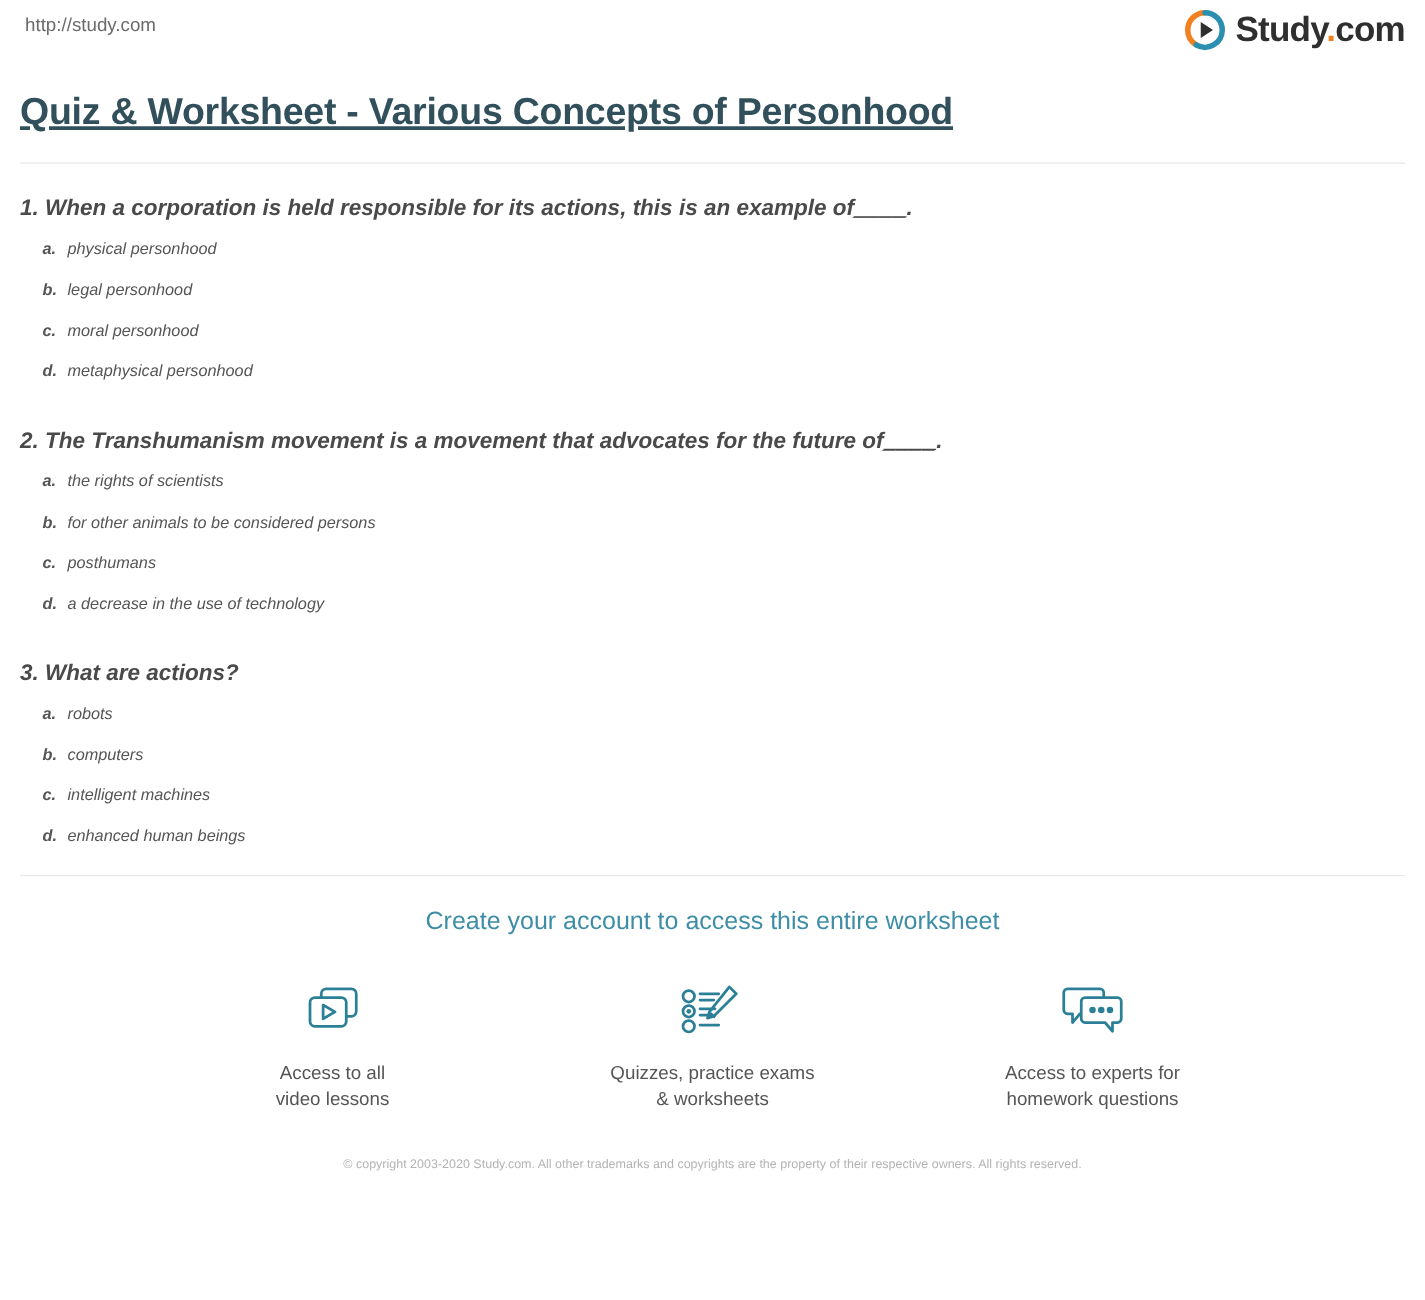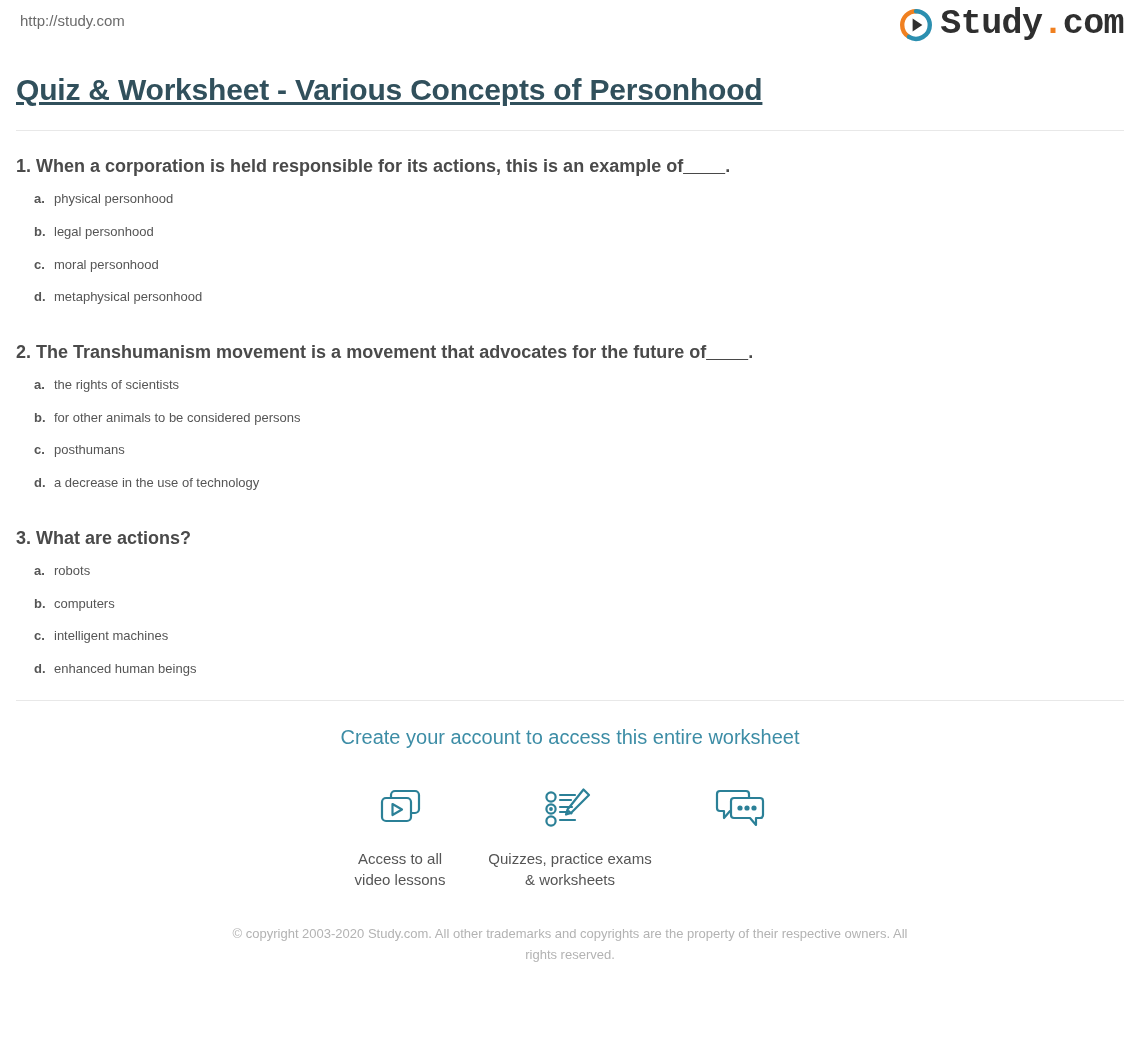--- a/index.html
+++ b/index.html
@@ -33,26 +33,26 @@
   .logo {
     position: absolute;
     right: 16px;
     top: 7px;
     display: flex;
     align-items: center;
     gap: 7px;
   }
   .logo-mark { width: 34px; height: 34px; display:block; }
   .logo-word {
-    font-size: 35px;
+    font-size: 28px;
     font-weight: 700;
     letter-spacing: -0.6px;
     color: #2f2f2f;
     line-height: 1;
-    font-family: Liberation Mono, monospace;
+    font-family: Liberation Sans, sans-serif;
   }
   .logo-word .dot { color: #f08020; }
   .logo-word .com { color: #2f2f2f; }
 
   
   .page-title {
     margin: 14px 0 0 16px;
     font-size: 30px;
     font-weight: 700;
     color: #31505c;
@@ -64,21 +64,21 @@
     height: 1px;
     background: #e8e8e8;
     margin: 22px 16px 0 16px;
   }
 
   
   .questions {
     margin: 0 16px;
     padding-top: 24px;
   }
-  .question-block { margin-bottom: 24px; }
+  .question-block { margin-bottom: 24px; font-style: italic; }
   .question-block:last-child { margin-bottom: 0; }
   .question-text {
     font-size: 18px;
     font-weight: 700;
     color: #4a4a4a;
     line-height: 1.3;
     margin-bottom: 13px;
   }
   .question-text .blank {
     text-decoration: underline;
@@ -118,40 +118,41 @@
     line-height: 1.2;
   }
   .cta-sub {
     font-size: 15px;
     color: #555555;
     margin-top: 11px;
   }
   .features {
     display: flex;
     justify-content: center;
+    gap: 134px;
     margin-top: 34px;
   }
   .feature { width: 170px; text-align: center; }
   .feature-icon {
     height: 52px;
     display: flex;
     align-items: center;
     justify-content: center;
   }
   .feature-label {
     margin-top: 14px;
     font-size: 15px;
     color: #555555;
     line-height: 1.35;
   }
   .copyright {
     margin: 34px auto 0 auto;
     width: 700px;
     text-align: center;
-    font-size: 13px;
+    font-size: 10px;
     color: #b3b3b3;
     line-height: 1.6;
   }
 </style>
 </head>
 <body>
 
 <div class="header">
   <div class="url">http://study.com</div>
   <div class="logo">
@@ -294,18 +295,22 @@
     <div class="feature">
       <div class="feature-icon">
         <svg width="56" height="46" viewBox="0 0 56 46">
           <path d="M8 5 H34 A3 3 0 0 1 37 8 V22 A3 3 0 0 1 34 25 H18 L12 32 V25 H8 A3 3 0 0 1 5 22 V8 A3 3 0 0 1 8 5 Z" fill="#ffffff" stroke="#2b8097" stroke-width="2.2" stroke-linejoin="round"></path>
           <path d="M22 12 H48 A3 3 0 0 1 51 15 V29 A3 3 0 0 1 48 32 H44 V39 L38 32 H22 A3 3 0 0 1 19 29 V15 A3 3 0 0 1 22 12 Z" fill="#ffffff" stroke="#2b8097" stroke-width="2.2" stroke-linejoin="round"></path>
           <circle cx="28" cy="22" r="2.6" fill="#2b8097"></circle>
           <circle cx="35" cy="22" r="2.6" fill="#2b8097"></circle>
           <circle cx="42" cy="22" r="2.6" fill="#2b8097"></circle>
         </svg>
       </div>
+      <div class="feature-label">
+        <span>Access to experts for</span><br>
+        <span>homework questions</span>
+      </div>
     </div>
 
   </div>
 
   <div class="copyright">© copyright 2003-2020 Study.com. All other trademarks and copyrights are the property of their respective owners. All rights reserved.</div>
 </div>
 
 </body></html>

